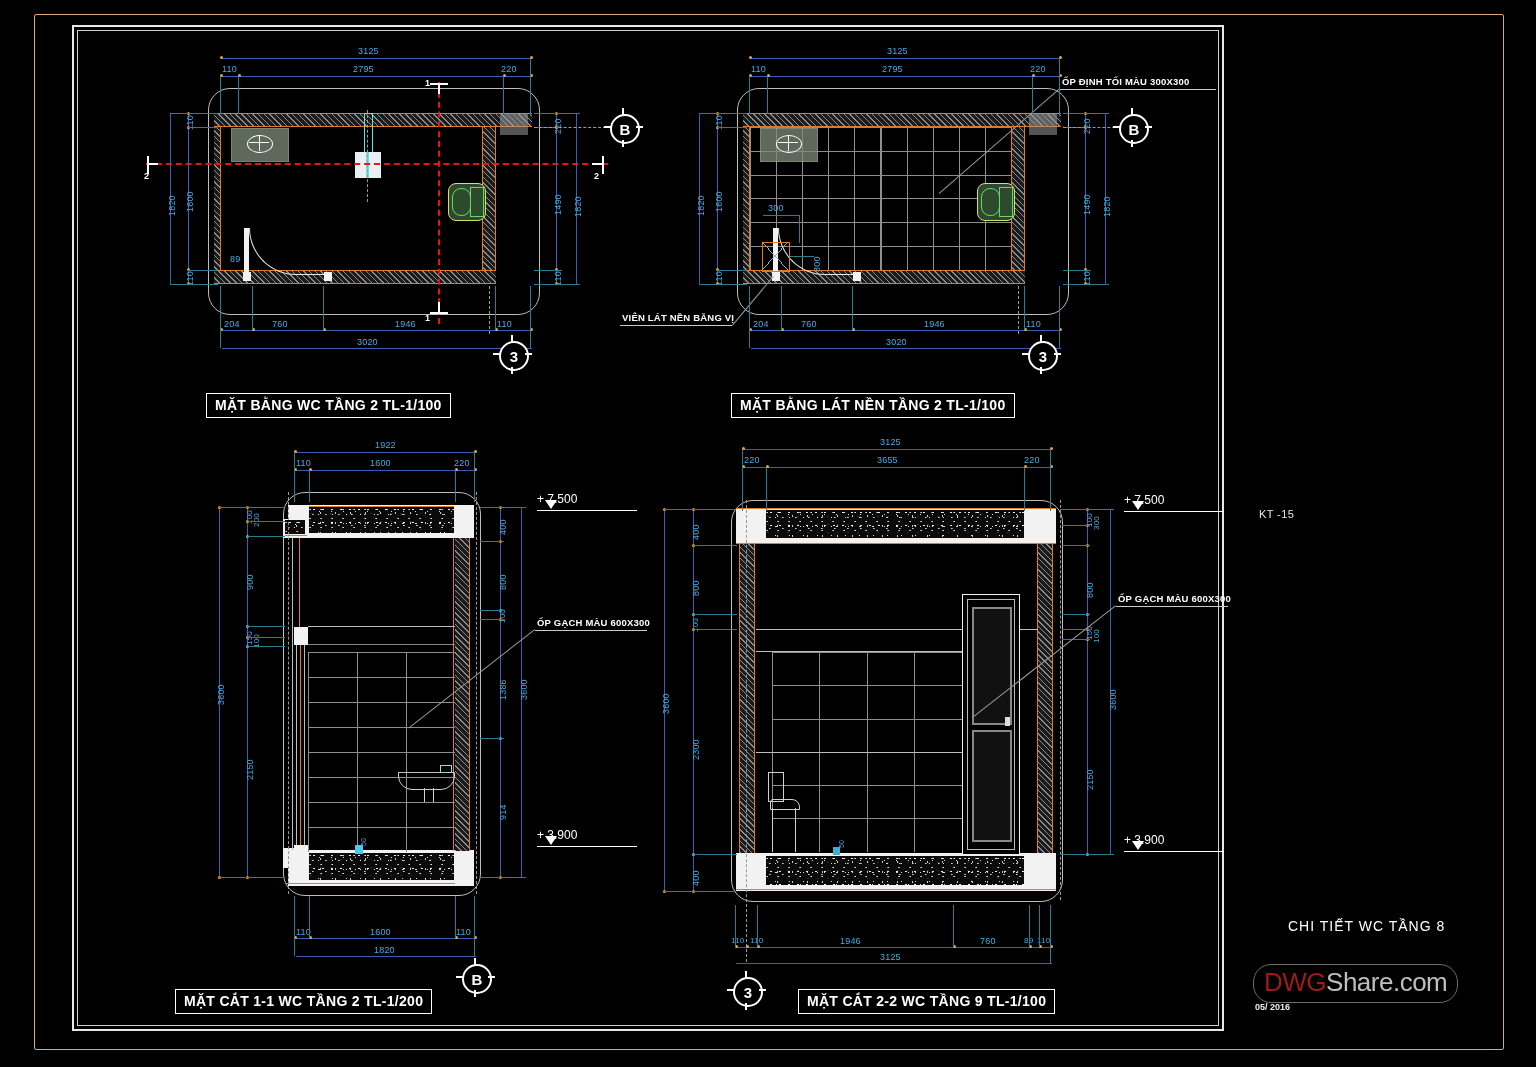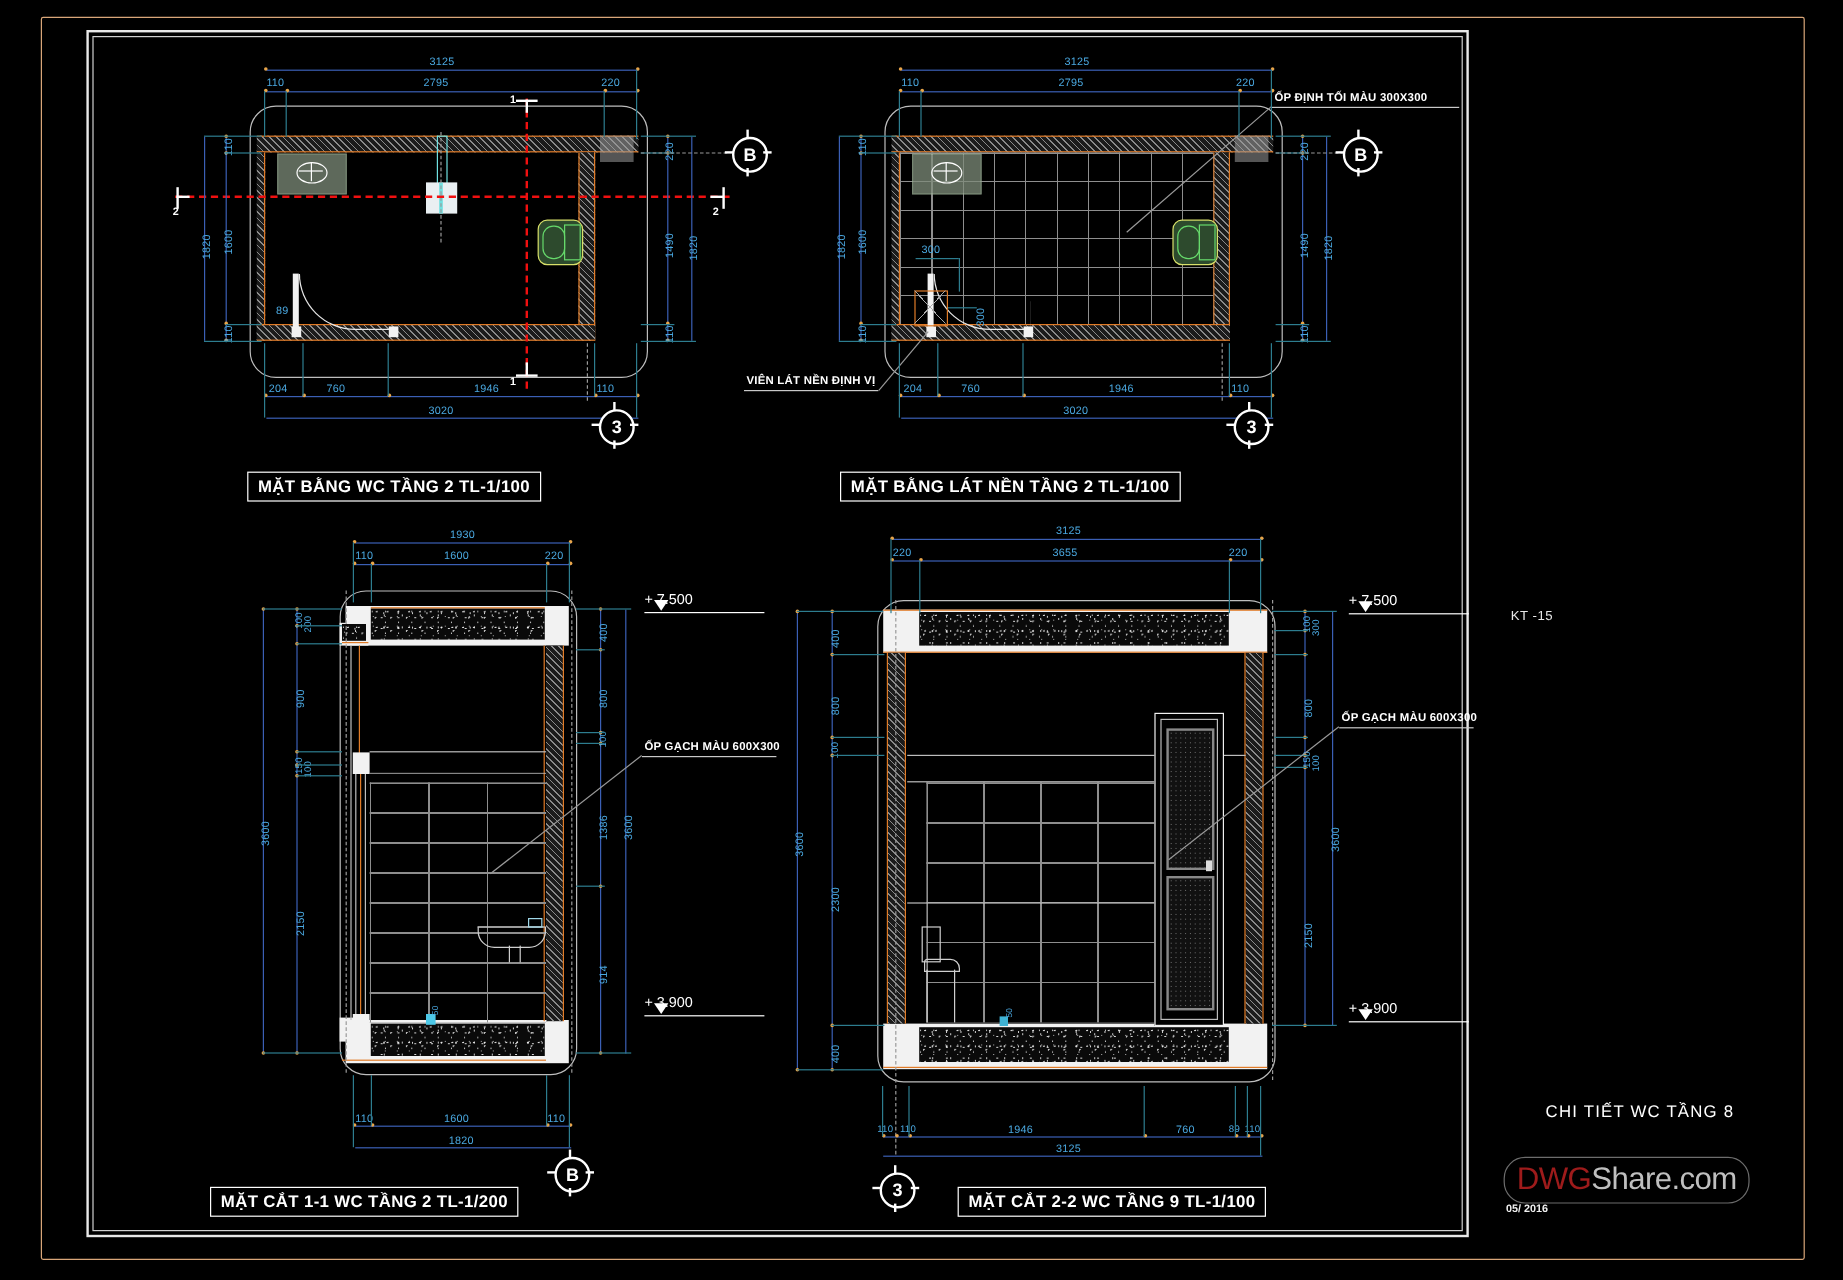--- a/index.html
+++ b/index.html
@@ -288,21 +288,21 @@
          border:1.4px solid #e07b27;"></div>
     <div style="position:absolute;left:762px;top:242px;width:26px;height:28px;
          background:linear-gradient(to bottom right,transparent 49%,#aaa 49%,#aaa 51%,transparent 51%),
                     linear-gradient(to bottom left,transparent 49%,#aaa 49%,#aaa 51%,transparent 51%);"></div>
     <div class="dimtxt" style="left:768px;top:203px;">300</div>
     <div class="dimtxt v" style="left:812px;top:272px;transform:rotate(-90deg);">300</div>
     <div class="exline h" style="left:763px;top:215px;width:36px;"></div>
     <div class="exline v" style="left:799px;top:215px;height:28px;"></div>
     <div class="exline h" style="left:790px;top:256px;width:24px;"></div>
 
-    <div class="note" style="left:622px;top:312px;">VIÊN LÁT NỀN ĐỊNH VỊ</div>
+    <div class="note" style="left:622px;top:312px;">VIÊN LÁT NỀN BẰNG VỊ</div>
     <div class="noteline" style="left:620px;top:325px;width:112px;height:1px;"></div>
     <div class="leader" style="left:732px;top:325px;width:64px;transform:rotate(-50deg);"></div>
 
     <div class="note" style="left:1062px;top:76px;">ỐP ĐỊNH TỐI MÀU 300X300</div>
     <div class="noteline" style="left:1060px;top:89px;width:156px;height:1px;"></div>
     <div class="leader" style="left:1060px;top:89px;width:160px;transform:rotate(139deg);"></div>
 
     <div class="dimline h" style="left:751px;top:58px;width:310px;"></div>
     <div class="tick" style="left:749px;top:56px;"></div>
       <div class="tick" style="left:1059px;top:56px;"></div>
@@ -375,21 +375,21 @@
     <div class="bubstub" style="left:1131px;top:108px;width:1.5px;height:7px;"></div>
     <div class="bubstub" style="left:1131px;top:140px;width:1.5px;height:7px;"></div>
 
     <div class="ctr v" style="left:1018px;top:286px;height:48px;"></div>
     <div class="bubble" style="left:1028px;top:341px;">3</div>
     <div class="bubstub" style="left:1022px;top:353px;width:7px;height:1.5px;"></div>
     <div class="bubstub" style="left:1054px;top:353px;width:7px;height:1.5px;"></div>
     <div class="bubstub" style="left:1040px;top:335px;width:1.5px;height:7px;"></div>
     <div class="bubstub" style="left:1040px;top:367px;width:1.5px;height:7px;"></div>
 
-    <div class="plantitle" style="left:700px;top:393px;">MẶT BẰNG LÁT NỀN TẦNG 2 TL-1/100</div>
+    <div class="plantitle" style="left:731px;top:393px;">MẶT BẰNG LÁT NỀN TẦNG 2 TL-1/100</div>
   </div>
 
   <div>
 
     <div class="roundout" style="left:283px;top:492px;width:196px;height:402px;"></div>
 
     <div class="whitebox" style="left:288px;top:505px;width:186px;height:33px;"></div>
     <div class="concrete" style="left:309px;top:507px;width:145px;height:26px;"></div>
     <div class="wallline" style="left:309px;top:506px;width:145px;height:1.2px;"></div>
 
@@ -434,21 +434,21 @@
          background:#4cc8e8;"></div>
     <div class="dimtxt" style="left:360px;top:846px;font-size:7px;color:#4aa8e0;
          transform:rotate(-90deg);transform-origin:0 0;">50</div>
 
     <div class="ctr v" style="left:288px;top:492px;height:402px;"></div>
     <div class="ctr v" style="left:476px;top:492px;height:402px;"></div>
 
     <div class="dimline h" style="left:296px;top:452px;width:180px;"></div>
     <div class="tick" style="left:294px;top:450px;"></div>
       <div class="tick" style="left:474px;top:450px;"></div>
-    <div class="dimtxt" style="left:375px;top:440px;">1930</div>
+    <div class="dimtxt" style="left:375px;top:440px;">1922</div>
     <div class="dimline h" style="left:296px;top:470px;width:180px;"></div>
     <div class="tick" style="left:294px;top:468px;"></div>
       <div class="tick" style="left:309px;top:468px;"></div>
     <div class="tick" style="left:455px;top:468px;"></div>
       <div class="tick" style="left:474px;top:468px;"></div>
     <div class="dimtxt" style="left:296px;top:458px;">110</div>
     <div class="dimtxt" style="left:370px;top:458px;">1600</div>
     <div class="dimtxt" style="left:454px;top:458px;">220</div>
     <div class="exline v" style="left:294px;top:452px;height:50px;"></div>
     <div class="exline v" style="left:309px;top:470px;height:32px;"></div>

